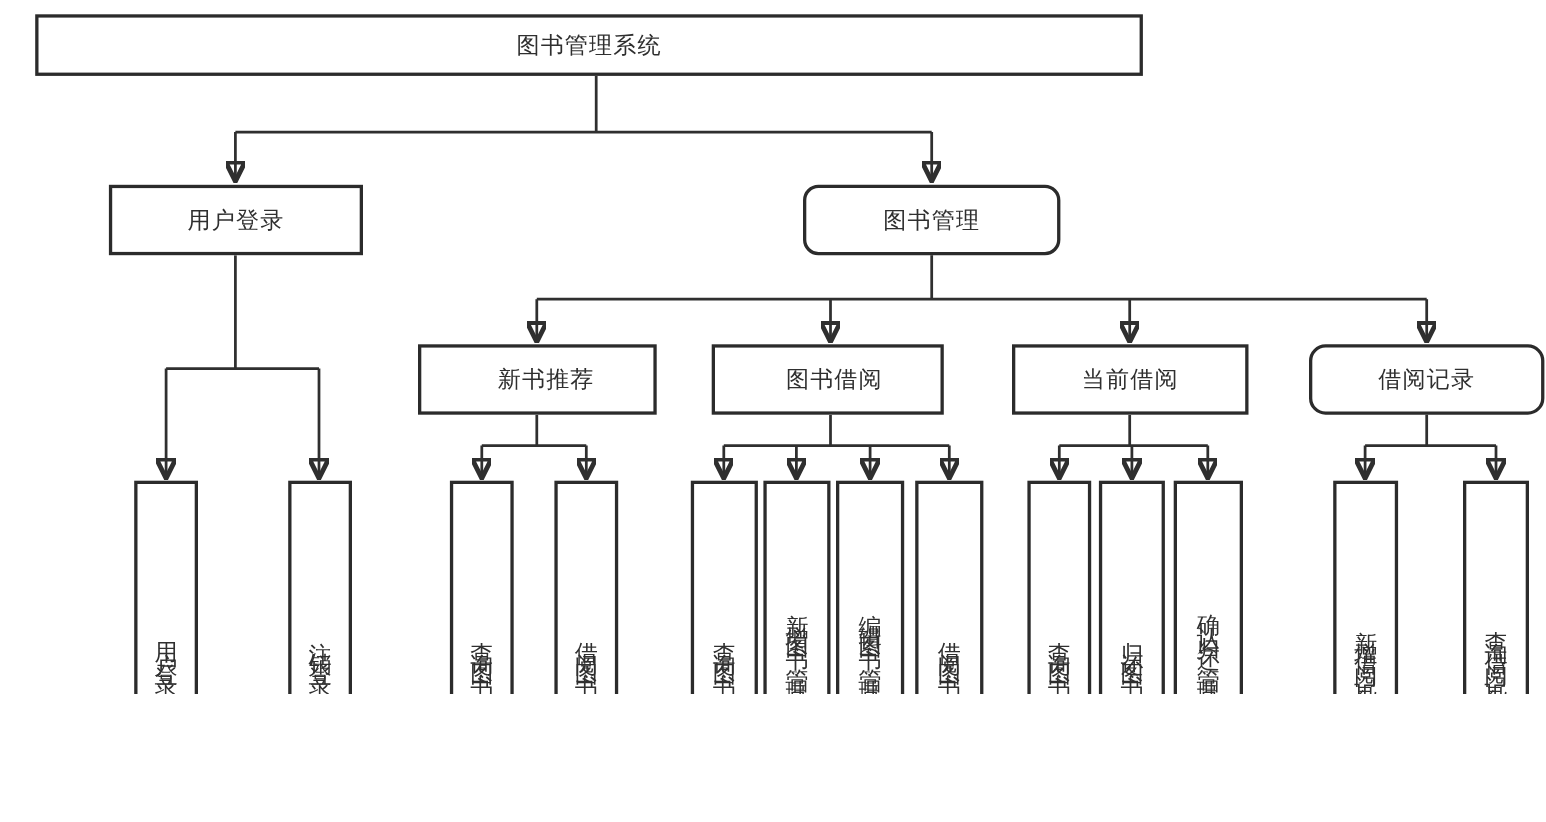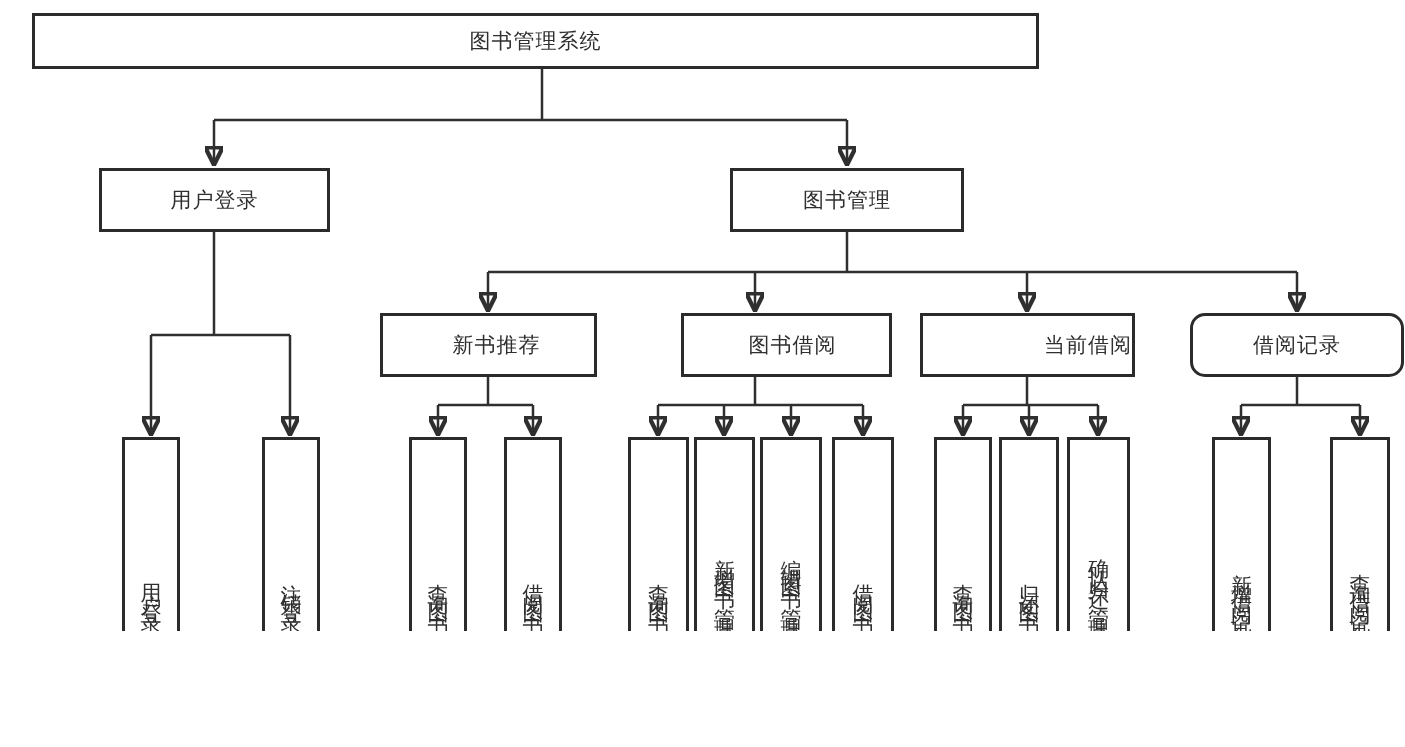--- a/index.html
+++ b/index.html
@@ -107,31 +107,31 @@
     <line x1="1343" y1="405" x2="1343" y2="434" marker-end="url(#arrow)"></line>
   </svg>
 
   <div class="node" style="left:15px;top:13px;width:1007px;height:56px;">
     <span>图书管理系统</span>
   </div>
 
   <div class="node" style="left:82px;top:168px;width:231px;height:64px;">
     <span>用户登录</span>
   </div>
-  <div class="node" style="left:713px;top:168px;width:234px;height:64px;">
+  <div class="node" style="left:713px;top:168px;width:234px;height:64px;border-radius:14px;">
     <span>图书管理</span>
   </div>
 
   <div class="node" style="left:363px;top:313px;width:217px;height:64px;padding-left:16px;">
     <span>新书推荐</span>
   </div>
-  <div class="node" style="left:664px;top:313px;width:211px;height:64px;padding-left:12px;">
+  <div class="node" style="left:630px;top:313px;width:211px;height:64px;padding-left:12px;">
     <span>图书借阅</span>
   </div>
-  <div class="node" style="left:903px;top:313px;width:215px;height:64px;justify-content:flex-end;">
+  <div class="node" style="left:903px;top:313px;width:215px;height:64px;">
     <span>当前借阅</span>
   </div>
   <div class="node" style="left:1173px;top:313px;width:214px;height:64px;border-radius:15px;">
     <span>借阅记录</span>
   </div>
 
   <div class="leaf" style="left:105px;top:437px;width:58px;height:300px;">
     <span class="vtext">用户登录</span>
   </div>
   <div class="leaf" style="left:245px;top:437px;width:58px;height:300px;">

